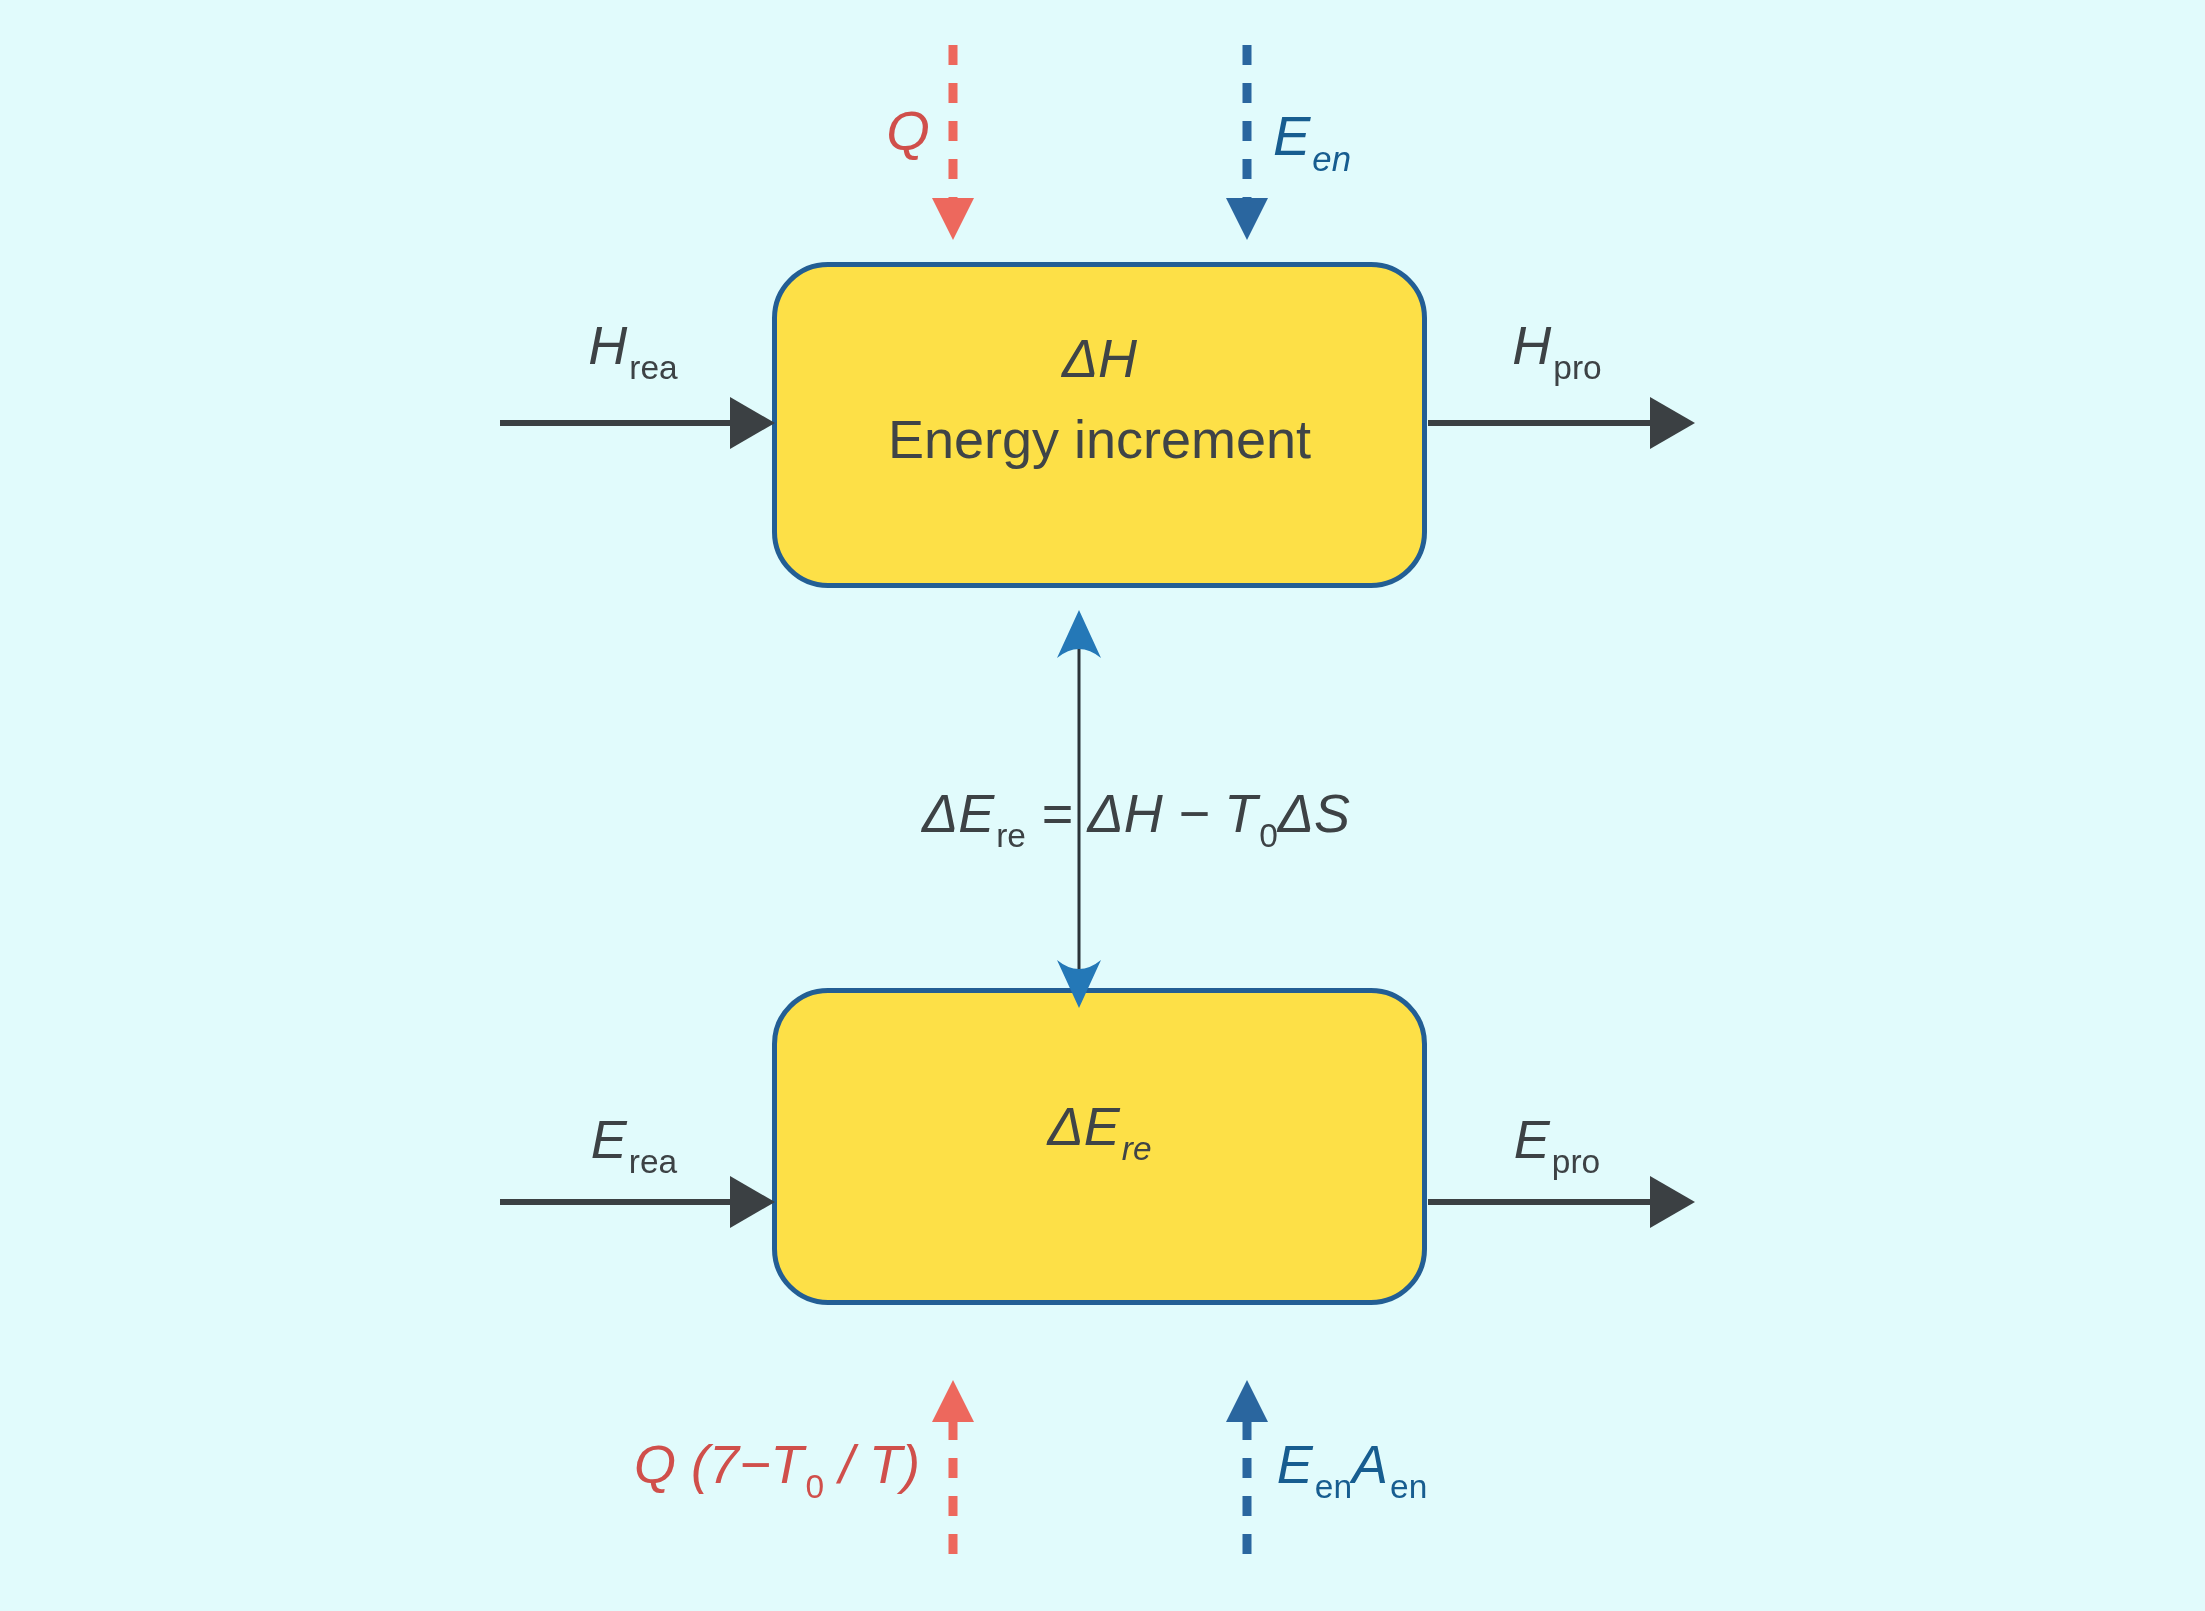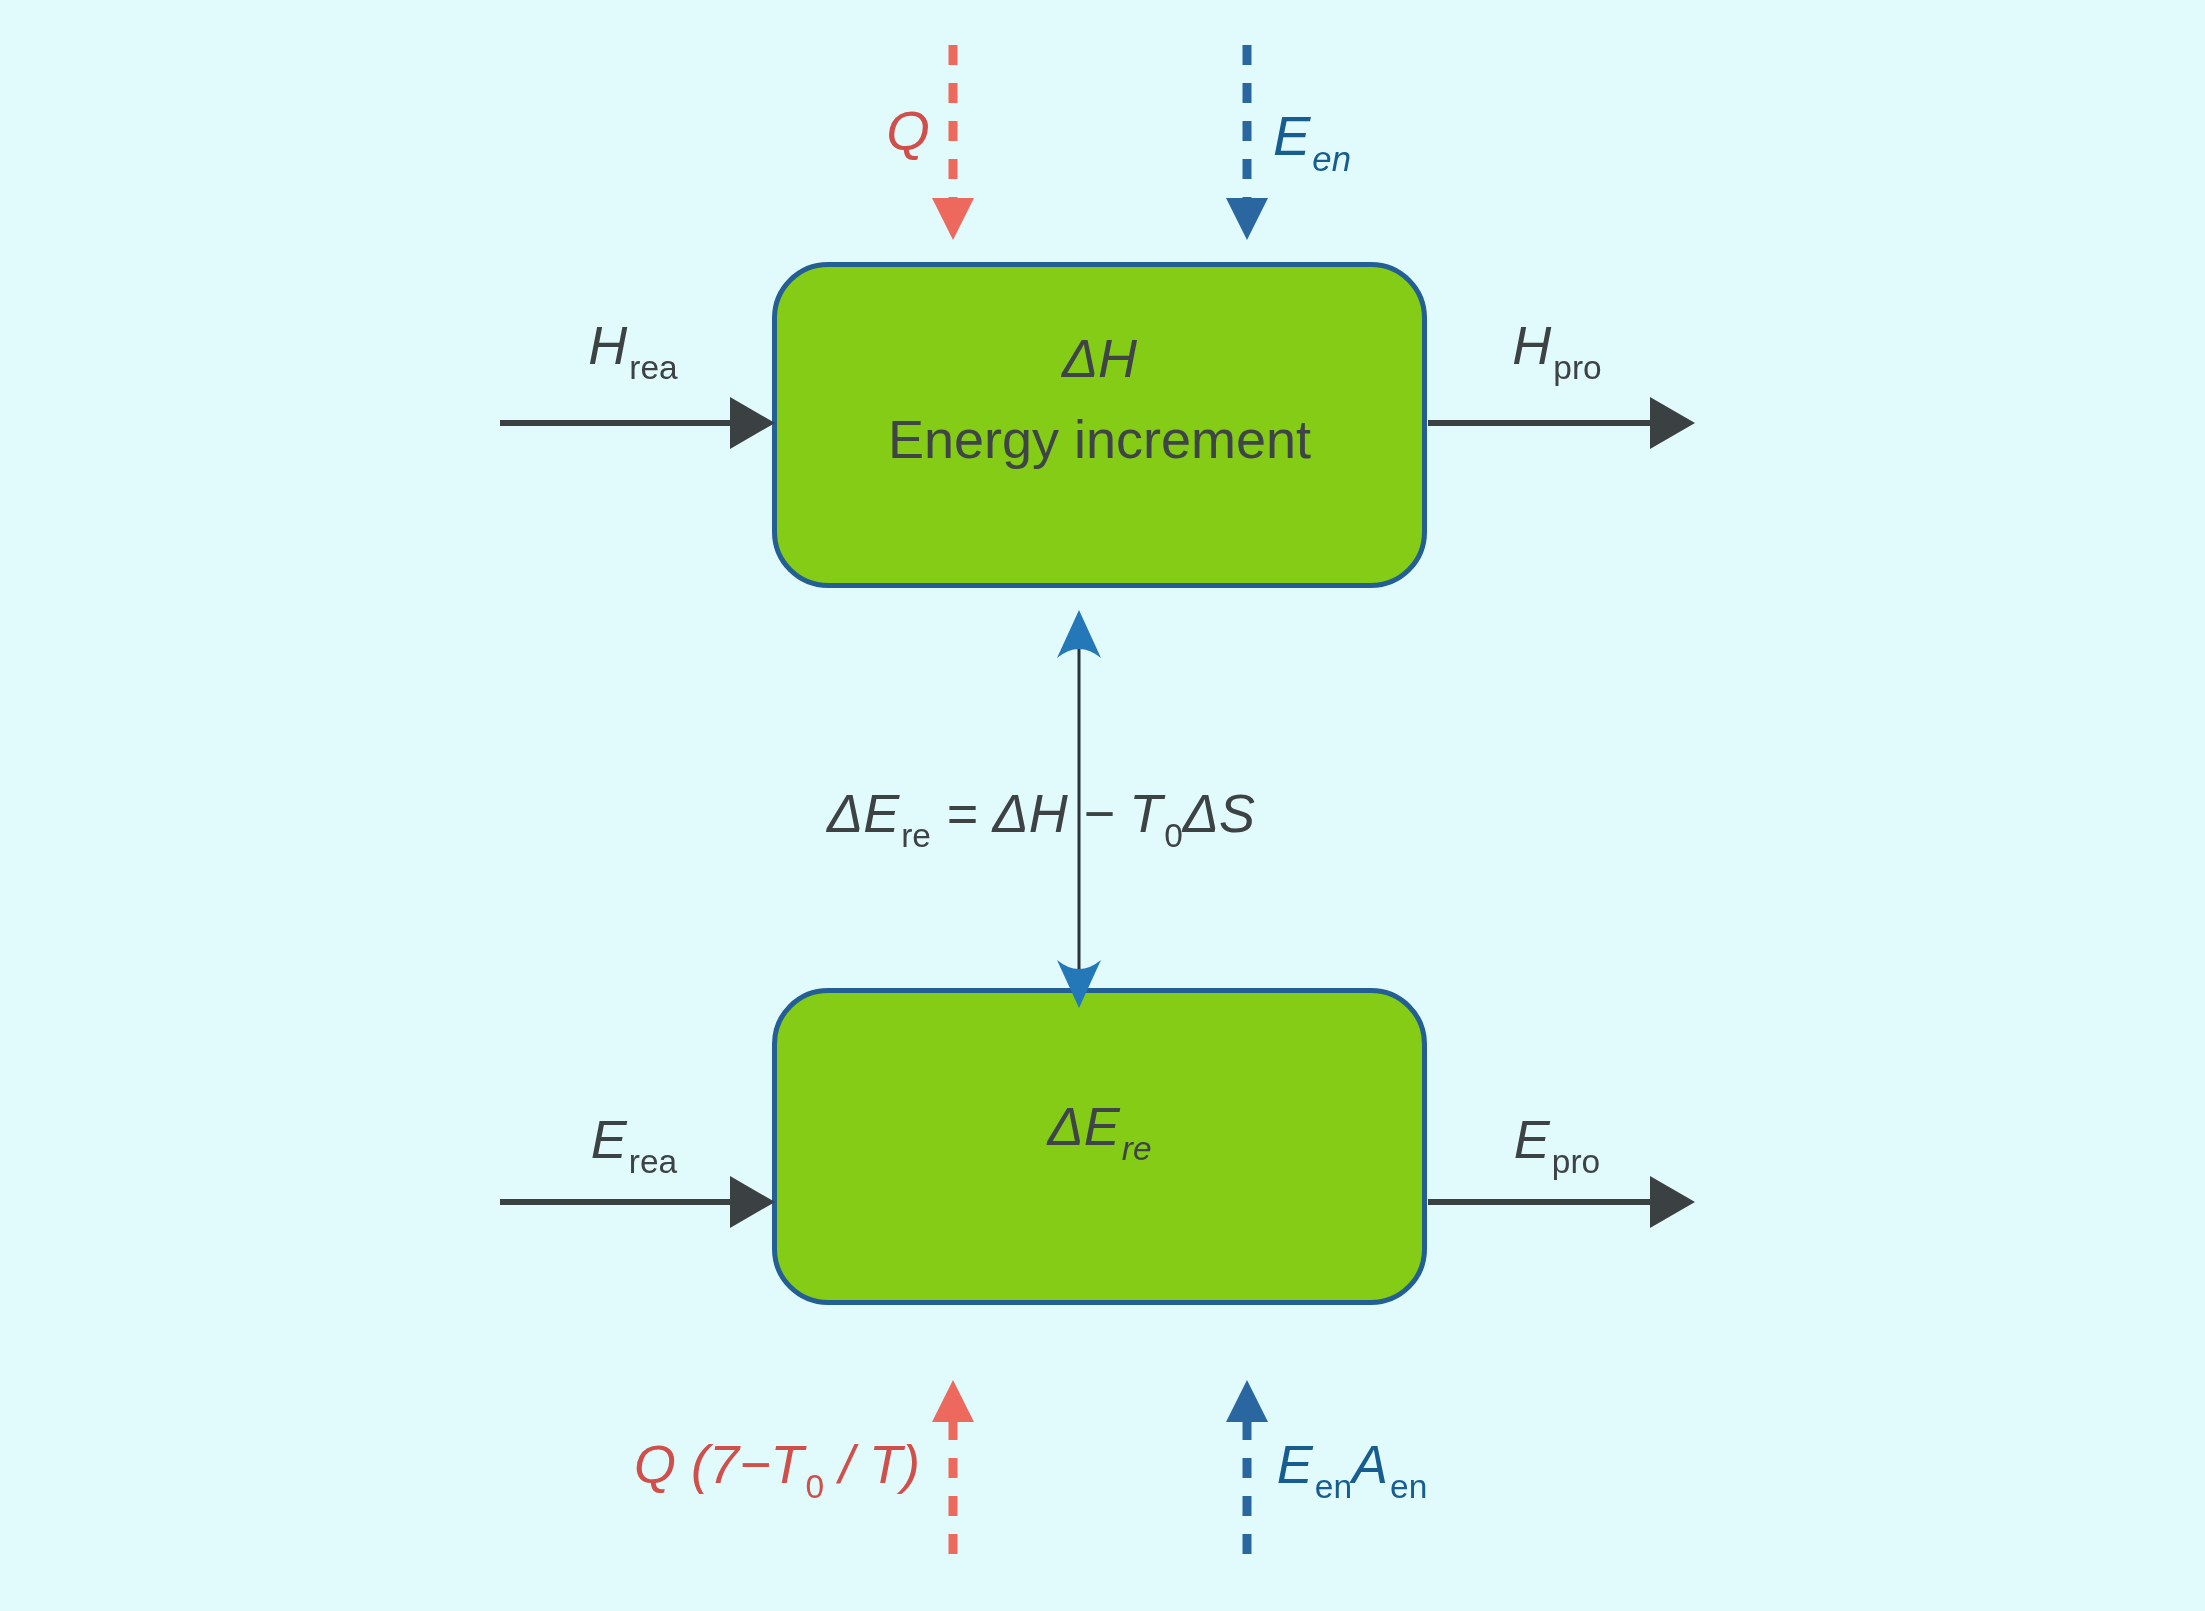--- a/index.html
+++ b/index.html
@@ -39,21 +39,21 @@
   .reactants { left: 33px; }
   .products  { left: 1707px; }
 
   .center-box {
     position: absolute;
     left: 772px;
     width: 655px;
     box-sizing: border-box;
     border: 5px solid #235e94;
     border-radius: 56px;
-    background: #84cc16;
+    background: #fde047;
     display: flex;
     flex-direction: column;
     align-items: center;
     justify-content: center;
     text-align: center;
     color: #3f4447;
     font-size: 54px;
     line-height: 1.5;
   }
   .energy-box { top: 262px;  height: 326px; padding-bottom: 52px; }
@@ -163,15 +163,15 @@
   <div class="lbl" style="left:1557px; top:1139px;"><span class="it">E</span><sub class="ss">pro</sub></div>
 
   <div class="lbl red it" style="left:908px; top:130px; font-size:56px;">Q</div>
 
   <div class="lbl blue" style="left:1312px; top:135px; font-size:56px;"><span class="it">E</span><sub class="ss it">en</sub></div>
 
   <div class="lbl red" style="left:777px; top:1464px;"><span class="it">Q (7−T</span><sub class="ss">0</sub><span class="it"> / T)</span></div>
 
   <div class="lbl blue" style="left:1352px; top:1464px;"><span class="it">E</span><sub class="ss">en</sub><span class="it">A</span><sub class="ss">en</sub></div>
 
-  <div class="formula" style="left:1041px; top:813px;"><span class="it">ΔE</span><sub class="ss">re</sub><span class="it"> = ΔH − T</span><sub class="ss">0</sub><span class="it">ΔS</span></div>
+  <div class="formula" style="left:1136px; top:813px;"><span class="it">ΔE</span><sub class="ss">re</sub><span class="it"> = ΔH − T</span><sub class="ss">0</sub><span class="it">ΔS</span></div>
 
 </div>
 
 </body></html>

